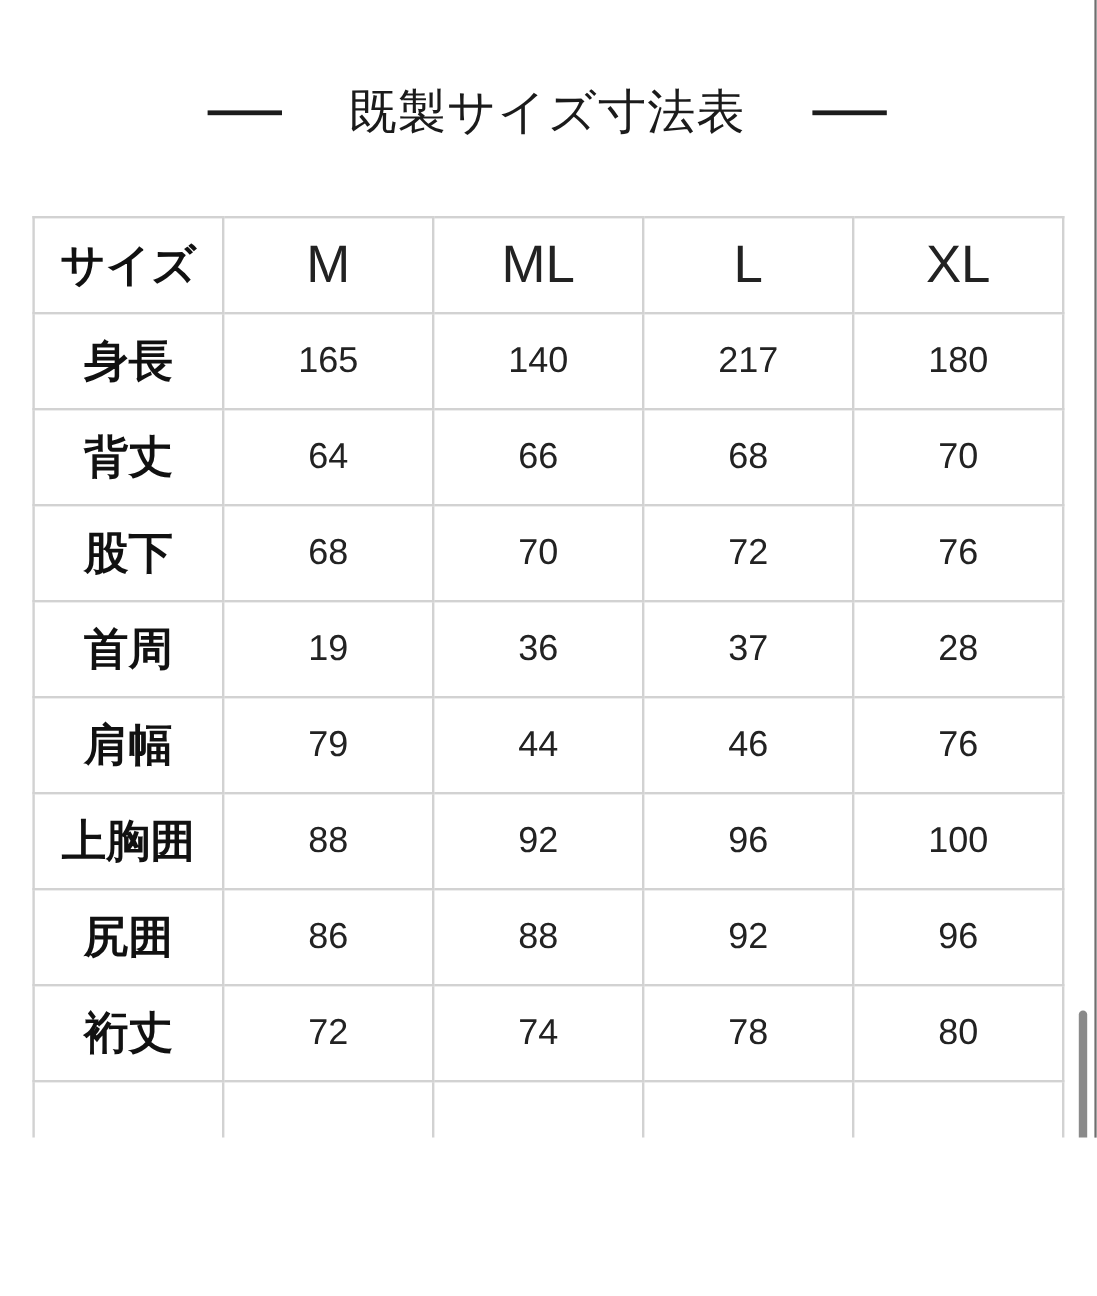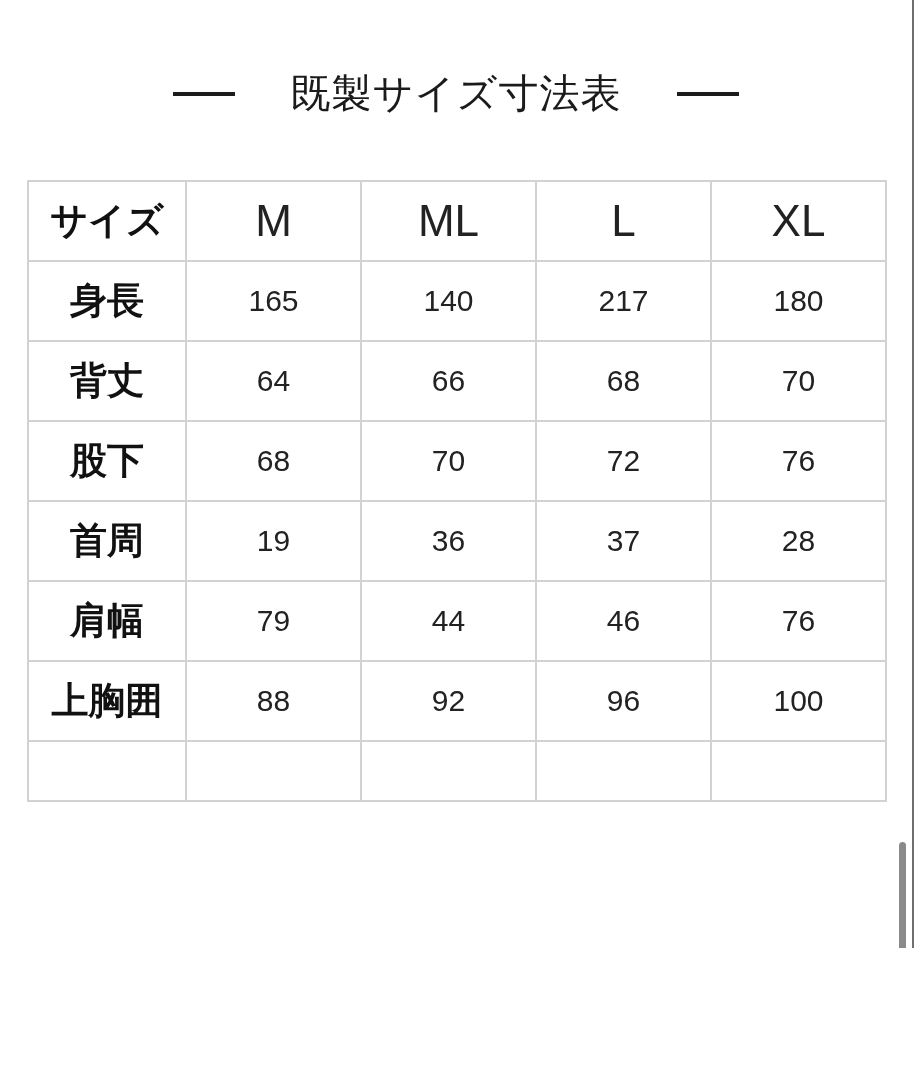--- a/index.html
+++ b/index.html
@@ -145,20 +145,34 @@
           <td class="value-cell">46</td>
           <td class="value-cell">76</td>
         </tr>
         <tr>
           <td class="label-cell">上胸囲</td>
           <td class="value-cell">88</td>
           <td class="value-cell">92</td>
           <td class="value-cell">96</td>
           <td class="value-cell">100</td>
         </tr>
+        <tr>
+          <td class="label-cell">尻囲</td>
+          <td class="value-cell">86</td>
+          <td class="value-cell">88</td>
+          <td class="value-cell">92</td>
+          <td class="value-cell">96</td>
+        </tr>
+        <tr>
+          <td class="label-cell">裄丈</td>
+          <td class="value-cell">72</td>
+          <td class="value-cell">74</td>
+          <td class="value-cell">78</td>
+          <td class="value-cell">80</td>
+        </tr>
         <tr class="partial-row">
         <td class="label-cell"></td>
         <td class="value-cell"></td>
         <td class="value-cell"></td>
         <td class="value-cell"></td>
         <td class="value-cell"></td>
       </tr>
     </tbody>
   </table>
 

